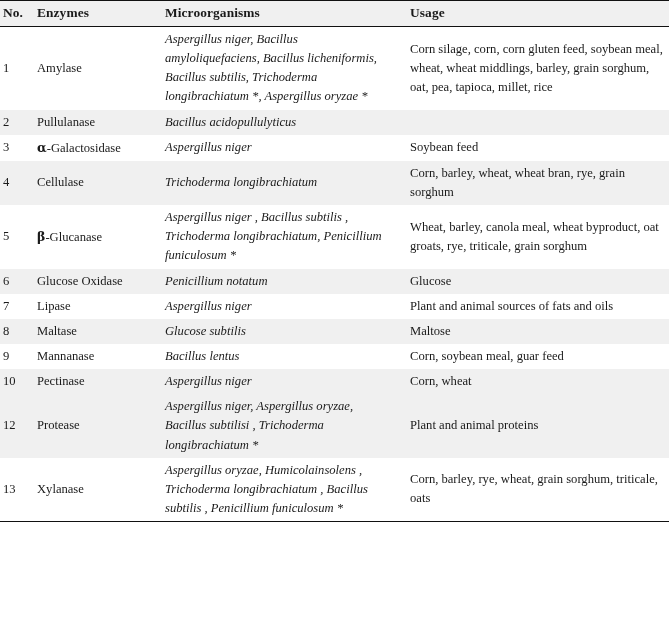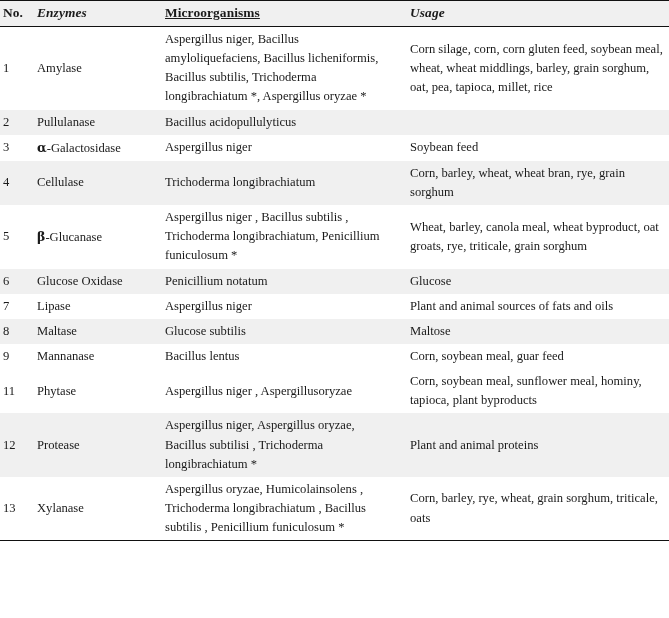--- a/index.html
+++ b/index.html
@@ -42,38 +42,39 @@
     text-align: left;
     font-weight: bold;
     font-size: 13.4px;
     padding: 4px 4px 5px 4px;
     vertical-align: bottom;
     border-top: 1.6px solid #111;
     border-bottom: 1.6px solid #111;
     letter-spacing: 0.1px;
   }
   thead th.th-no    { padding-left: 3px; }
-  thead th.th-enz   { padding-left: 10px; font-style: italic; }
-  thead th.th-micro { padding-left: 5px; text-decoration: underline; }
-  thead th.th-use   { padding-left: 5px; font-style: italic; }
+  thead th.th-enz   { padding-left: 10px; }
+  thead th.th-micro { padding-left: 5px; }
+  thead th.th-use   { padding-left: 5px; }
 
   tbody td {
     vertical-align: middle;
     padding: 3px 7px 3px 4px;
     line-height: 1.52;
   }
   tbody td.td-no {
     padding-left: 3px;
     padding-right: 2px;
     white-space: nowrap;
   }
   tbody td.td-enz {
     padding-left: 10px;
   }
   tbody td.td-micro {
+    font-style: italic;
     padding-left: 5px;
     padding-right: 10px;
   }
   tbody td.td-use {
     padding-left: 5px;
     padding-right: 6px;
   }
 
   tbody tr.stripe td {
     background: #f0f0f0;
@@ -158,25 +159,25 @@
           <td class="td-enz">Maltase</td>
           <td class="td-micro">Glucose subtilis</td>
           <td class="td-use">Maltose</td>
         </tr>
         <tr class="plain">
           <td class="td-no">9</td>
           <td class="td-enz">Mannanase</td>
           <td class="td-micro">Bacillus lentus</td>
           <td class="td-use">Corn, soybean meal, guar feed</td>
         </tr>
-        <tr class="plain">
-          <td class="td-no">11</td>
-          <td class="td-enz">Phytase</td>
-          <td class="td-micro">Aspergillus niger , Aspergillusoryzae</td>
-          <td class="td-use">Corn, soybean meal, sunflower meal, hominy, tapioca, plant byproducts</td>
+        <tr class="stripe">
+          <td class="td-no">10</td>
+          <td class="td-enz">Pectinase</td>
+          <td class="td-micro">Aspergillus niger</td>
+          <td class="td-use">Corn, wheat</td>
         </tr>
         <tr class="stripe">
           <td class="td-no">12</td>
           <td class="td-enz">Protease</td>
           <td class="td-micro">Aspergillus niger, Aspergillus oryzae, Bacillus subtilisi , Trichoderma longibrachiatum *</td>
           <td class="td-use">Plant and animal proteins</td>
         </tr>
         <tr class="plain last-row">
           <td class="td-no">13</td>
           <td class="td-enz">Xylanase</td>

